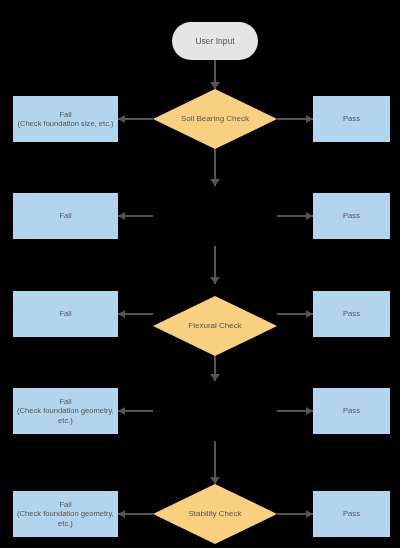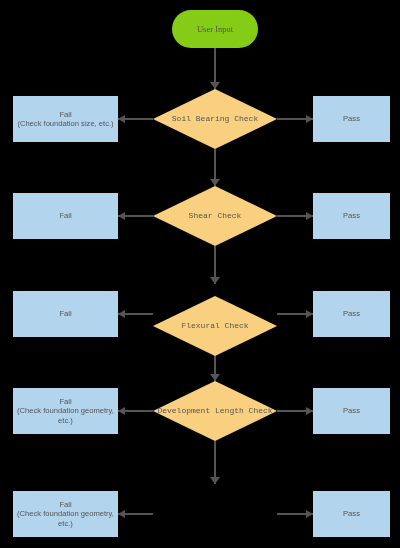--- a/index.html
+++ b/index.html
@@ -15,39 +15,39 @@
   .start{background:#f8d080;border-radius:22px;font-size:8.5px;}
 
   
   .iobox{background:#b2d4ec;font-size:7.6px;padding:0 4px;}
 
   
   .diamond-wrap{position:absolute;z-index:3;}
   .diamond-shape{position:absolute;left:0;top:0;width:100%;height:100%;}
   .diamond-label{position:absolute;left:0;top:0;width:100%;height:100%;
         display:flex;align-items:center;justify-content:center;
-        text-align:right;color:#555;font-size:8px;line-height:1.3;font-family:Liberation Mono, monospace;}
+        text-align:right;color:#555;font-size:8px;line-height:1.3;}
 
   
   .conn{position:absolute;background:#555;z-index:1;}
   .conn-v{width:2px;}
   .conn-h{height:2px;}
   .arrow{position:absolute;width:0;height:0;z-index:2;}
   .arrow-down{border-left:5px solid transparent;border-right:5px solid transparent;
         border-top:7px solid #555;}
   .arrow-left{border-top:4.5px solid transparent;border-bottom:4.5px solid transparent;
         border-right:7px solid #555;}
   .arrow-right{border-top:4.5px solid transparent;border-bottom:4.5px solid transparent;
         border-left:7px solid #555;}
 </style>
 </head>
 <body>
 
 <div id="canvas">
-    <div class="node start" style="left: 172px; top: 10px; width: 86px; height: 38px; background: #84cc16; font-family: Liberation Serif, serif;">
+    <div class="node start" style="left: 172px; top: 22px; width: 86px; height: 38px; background: #e5e5e5;">
       <div>User Input</div>
     </div>
     <div class="conn conn-v" style="left: 214px; top: 48px; height: 41px;"></div>
     <div class="arrow arrow-down" style="left: 210px; top: 82px;"></div>
     <div class="diamond-wrap" style="left: 153px; top: 89px; width: 124px; height: 60px;">
       <svg class="diamond-shape" viewBox="0 0 124 60" preserveAspectRatio="none">
         <polygon points="62,0 124,30 62,60 0,30" fill="#f8d080"></polygon>
       </svg>
       <div class="diamond-label">Soil Bearing Check</div>
     </div>
@@ -59,26 +59,20 @@
       <div>
         <div>Fail</div>
         <div>(Check foundation size, etc.)</div>
       </div>
     </div>
     <div class="node iobox" style="left: 313px; top: 96px; width: 77px; height: 46px; background: rgb(178, 212, 236);">
       <div>Pass</div>
     </div>
     <div class="conn conn-v" style="left: 214px; top: 149px; height: 37px;"></div>
     <div class="arrow arrow-down" style="left: 210px; top: 179px;"></div>
-    <div class="diamond-wrap" style="left: 153px; top: 186px; width: 124px; height: 60px;">
-      <svg class="diamond-shape" viewBox="0 0 124 60" preserveAspectRatio="none">
-        <polygon points="62,0 124,30 62,60 0,30" fill="#f8d080"></polygon>
-      </svg>
-      <div class="diamond-label">Shear Check</div>
-    </div>
     <div class="conn conn-h" style="left: 118px; top: 215px; width: 35px;"></div>
     <div class="arrow arrow-left" style="top: 211.5px; left: 118px;"></div>
     <div class="conn conn-h" style="left: 277px; top: 215px; width: 36px;"></div>
     <div class="arrow arrow-right" style="top: 211.5px; left: 306px;"></div>
     <div class="node iobox" style="left: 13px; top: 193px; width: 105px; height: 46px; background: rgb(178, 212, 236);">
       <div>
         <div>Fail</div>
       </div>
     </div>
     <div class="node iobox" style="left: 313px; top: 193px; width: 77px; height: 46px; background: rgb(178, 212, 236);">
@@ -99,41 +93,41 @@
     <div class="node iobox" style="left: 13px; top: 291px; width: 105px; height: 46px; background: rgb(178, 212, 236);">
       <div>
         <div>Fail</div>
       </div>
     </div>
     <div class="node iobox" style="left: 313px; top: 291px; width: 77px; height: 46px; background: rgb(178, 212, 236);">
       <div>Pass</div>
     </div>
     <div class="conn conn-v" style="left: 214px; top: 344px; height: 37px;"></div>
     <div class="arrow arrow-down" style="left: 210px; top: 374px;"></div>
-    <div class="diamond-wrap" style="left: 153px; top: 381px; width: 124px; height: 60px;">
-      <svg class="diamond-shape" viewBox="0 0 124 60" preserveAspectRatio="none">
-        <polygon points="62,0 124,30 62,60 0,30" fill="#f8d080"></polygon>
-      </svg>
-      <div class="diamond-label">Development Length Check</div>
-    </div>
     <div class="conn conn-h" style="left: 118px; top: 410px; width: 35px;"></div>
     <div class="arrow arrow-left" style="top: 406.5px; left: 118px;"></div>
     <div class="conn conn-h" style="left: 277px; top: 410px; width: 36px;"></div>
     <div class="arrow arrow-right" style="top: 406.5px; left: 306px;"></div>
     <div class="node iobox" style="left: 13px; top: 388px; width: 105px; height: 46px; background: rgb(178, 212, 236);">
       <div>
         <div>Fail</div>
         <div>(Check foundation geometry, etc.)</div>
       </div>
     </div>
     <div class="node iobox" style="left: 313px; top: 388px; width: 77px; height: 46px; background: rgb(178, 212, 236);">
       <div>Pass</div>
     </div>
     <div class="conn conn-v" style="left: 214px; top: 441px; height: 43px;"></div>
     <div class="arrow arrow-down" style="left: 210px; top: 477px;"></div>
+    <div class="diamond-wrap" style="left: 153px; top: 484px; width: 124px; height: 60px;">
+      <svg class="diamond-shape" viewBox="0 0 124 60" preserveAspectRatio="none">
+        <polygon points="62,0 124,30 62,60 0,30" fill="#f8d080"></polygon>
+      </svg>
+      <div class="diamond-label">Stability Check</div>
+    </div>
     <div class="conn conn-h" style="left: 118px; top: 513px; width: 35px;"></div>
     <div class="arrow arrow-left" style="top: 509.5px; left: 118px;"></div>
     <div class="conn conn-h" style="left: 277px; top: 513px; width: 36px;"></div>
     <div class="arrow arrow-right" style="top: 509.5px; left: 306px;"></div>
     <div class="node iobox" style="left: 13px; top: 491px; width: 105px; height: 46px; background: rgb(178, 212, 236);">
       <div>
         <div>Fail</div>
         <div>(Check foundation geometry, etc.)</div>
       </div>
     </div>

